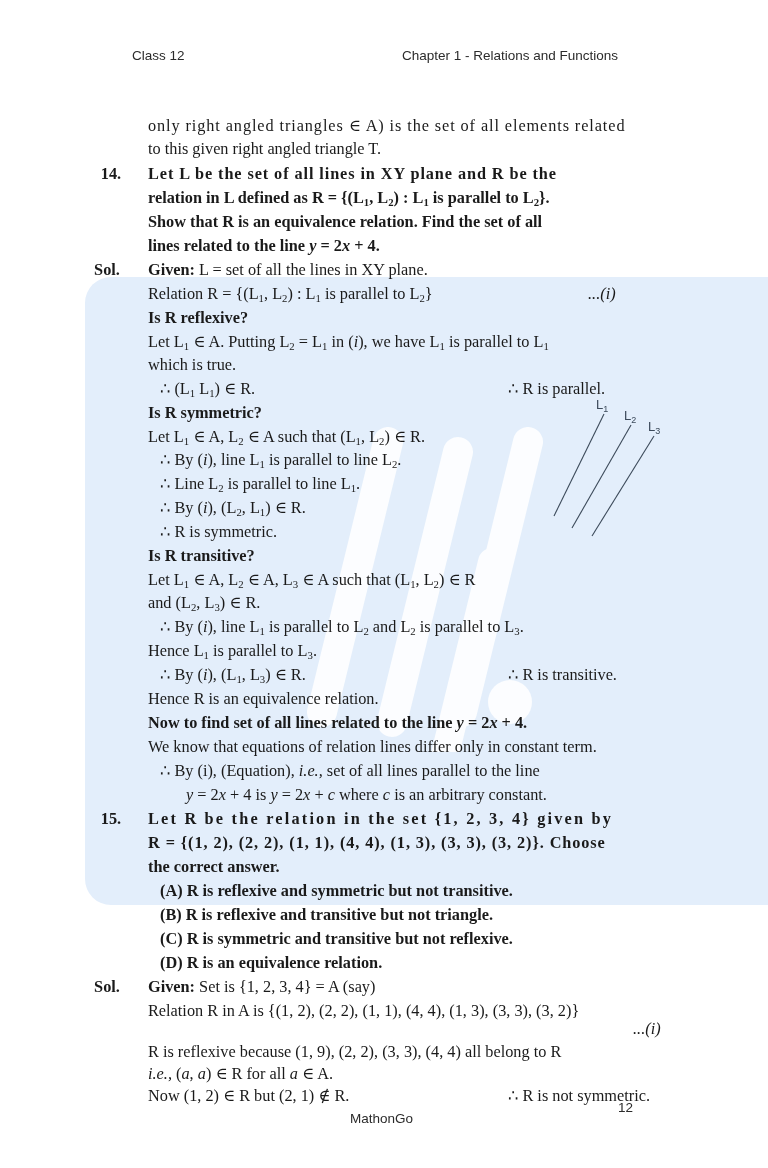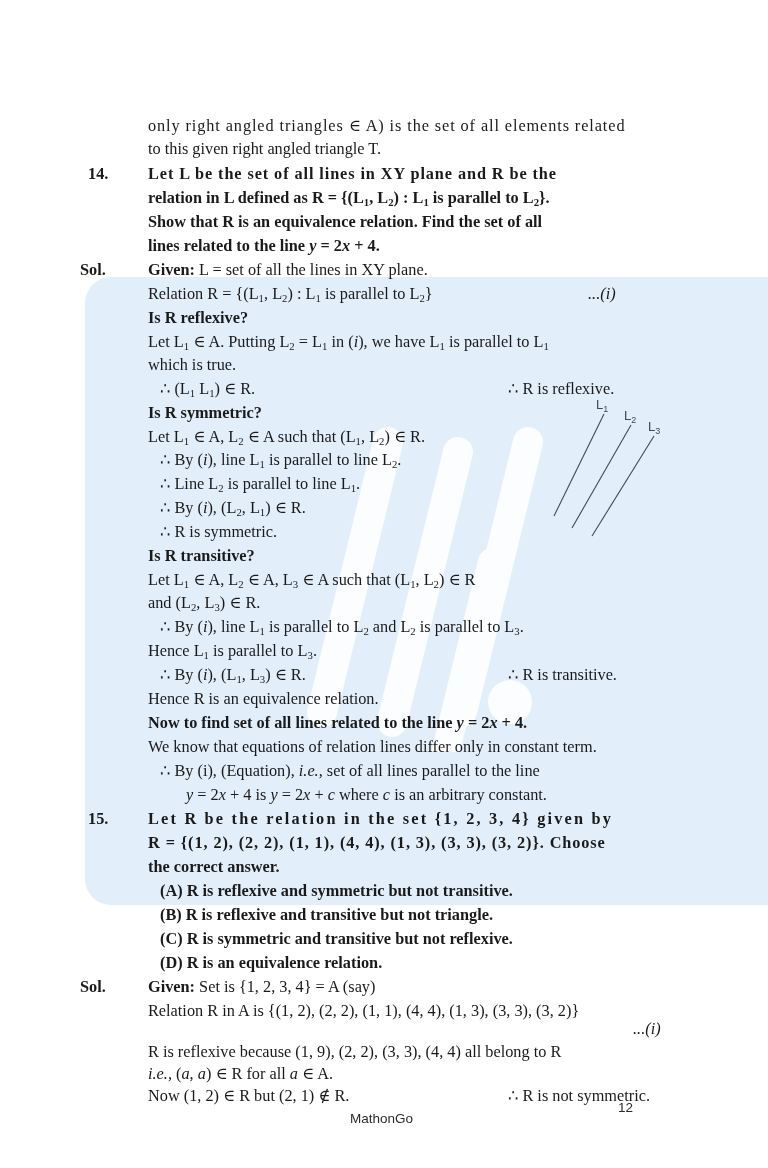--- a/index.html
+++ b/index.html
@@ -55,21 +55,21 @@
   
   .row {
     position: absolute;
     left: 0; right: 0;
     font-size: 16.3px;
     line-height: 1;
     white-space: nowrap;
   }
   .gutter-num {
     position: absolute;
-    text-align: left;
+    text-align: center;
     font-weight: bold;
     font-size: 16.3px;
   }
   .bodytext { position: absolute; }
   .b  { font-weight: bold; }
   .it { font-style: italic; }
   sub { font-size: .66em; line-height: 0; vertical-align: -0.32em; }
   .rt { position: absolute; }
 
   
@@ -105,20 +105,24 @@
     <line x1="26" y1="300" x2="92" y2="30" stroke-width="30"></line>
     <line x1="96" y1="310" x2="162" y2="40" stroke-width="30"></line>
     <line x1="166" y1="300" x2="232" y2="30" stroke-width="30"></line>
     <line x1="150" y1="338" x2="196" y2="150" stroke-width="28"></line>
   </g>
   <circle cx="214" cy="290" r="22" fill="#ffffff" opacity="0.93"></circle>
 </svg>
 
 <div class="page">
 
+  <div class="runhead">
+    <span class="left">Class 12</span>
+    <span class="right">Chapter 1 - Relations and Functions</span>
+  </div>
 
   <div class="row" style="top:118px">
     <span class="bodytext tr1" style="left:148px">only right angled triangles ∈ A) is the set of all elements related</span>
   </div>
   <div class="row" style="top:141px">
     <span class="bodytext" style="left:148px">to this given right angled triangle T.</span>
   </div>
 
   <div class="row" style="top:166px">
     <span class="gutter-num" style="left:88px;width:46px">14.</span>
@@ -149,21 +153,21 @@
   </div>
 
   <div class="row" style="top:334px">
     <span class="bodytext" style="left:148px"><span>Let L</span><sub>1</sub><span> ∈ A. Putting L</span><sub>2</sub><span> = L</span><sub>1</sub><span> in (</span><span class="it">i</span><span>), we have L</span><sub>1</sub><span> is parallel to L</span><sub>1</sub></span>
   </div>
   <div class="row" style="top:357px">
     <span class="bodytext" style="left:148px">which is true.</span>
   </div>
   <div class="row" style="top:381px">
     <span class="bodytext" style="left:160px"><span>∴   (L</span><sub>1</sub><span> L</span><sub>1</sub><span>) ∈ R.</span></span>
-    <span class="rt" style="left:508px">∴   R is reflexive.</span>
+    <span class="rt" style="left:508px">∴   R is parallel.</span>
   </div>
 
   <div class="row" style="top:405px">
     <span class="bodytext b" style="left:148px">Is R symmetric?</span>
   </div>
   <div class="row" style="top:429px">
     <span class="bodytext" style="left:148px"><span>Let L</span><sub>1</sub><span> ∈ A, L</span><sub>2</sub><span> ∈ A such that (L</span><sub>1</sub><span>, L</span><sub>2</sub><span>) ∈ R.</span></span>
   </div>
   <div class="row" style="top:452px">
     <span class="bodytext" style="left:160px"><span>∴   By (</span><span class="it">i</span><span>), line L</span><sub>1</sub><span> is parallel to line L</span><sub>2</sub><span>.</span></span>

